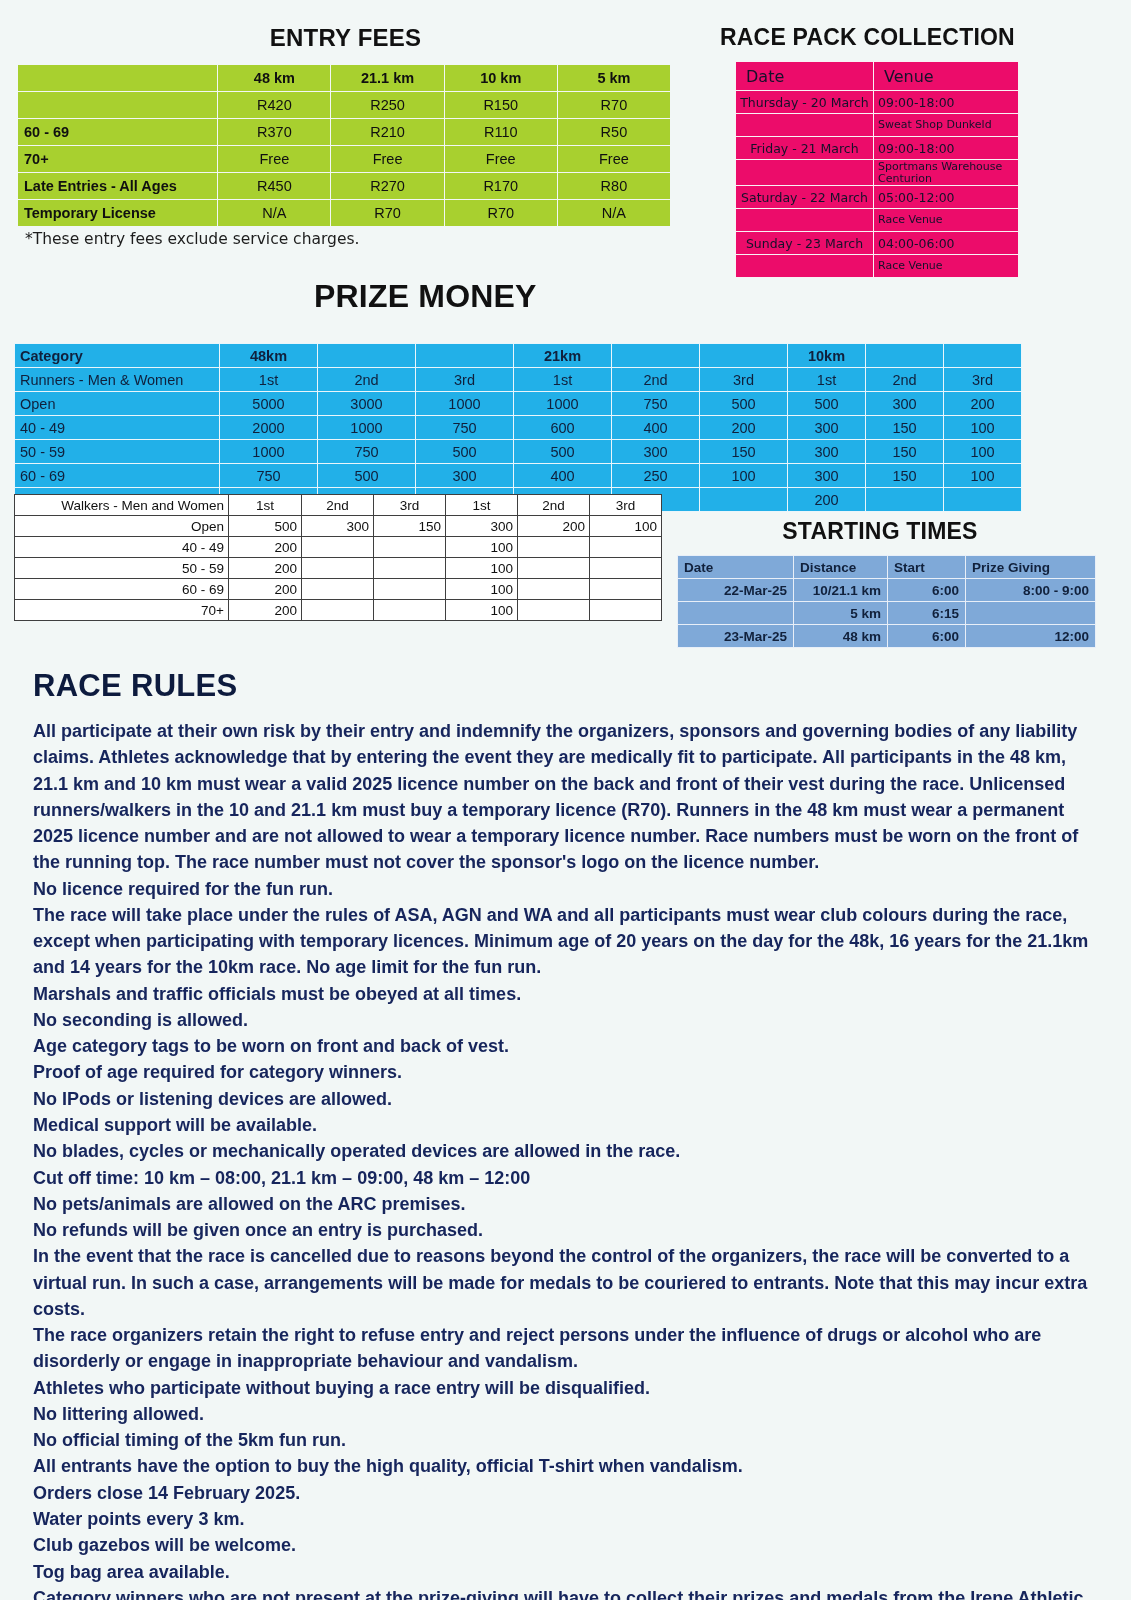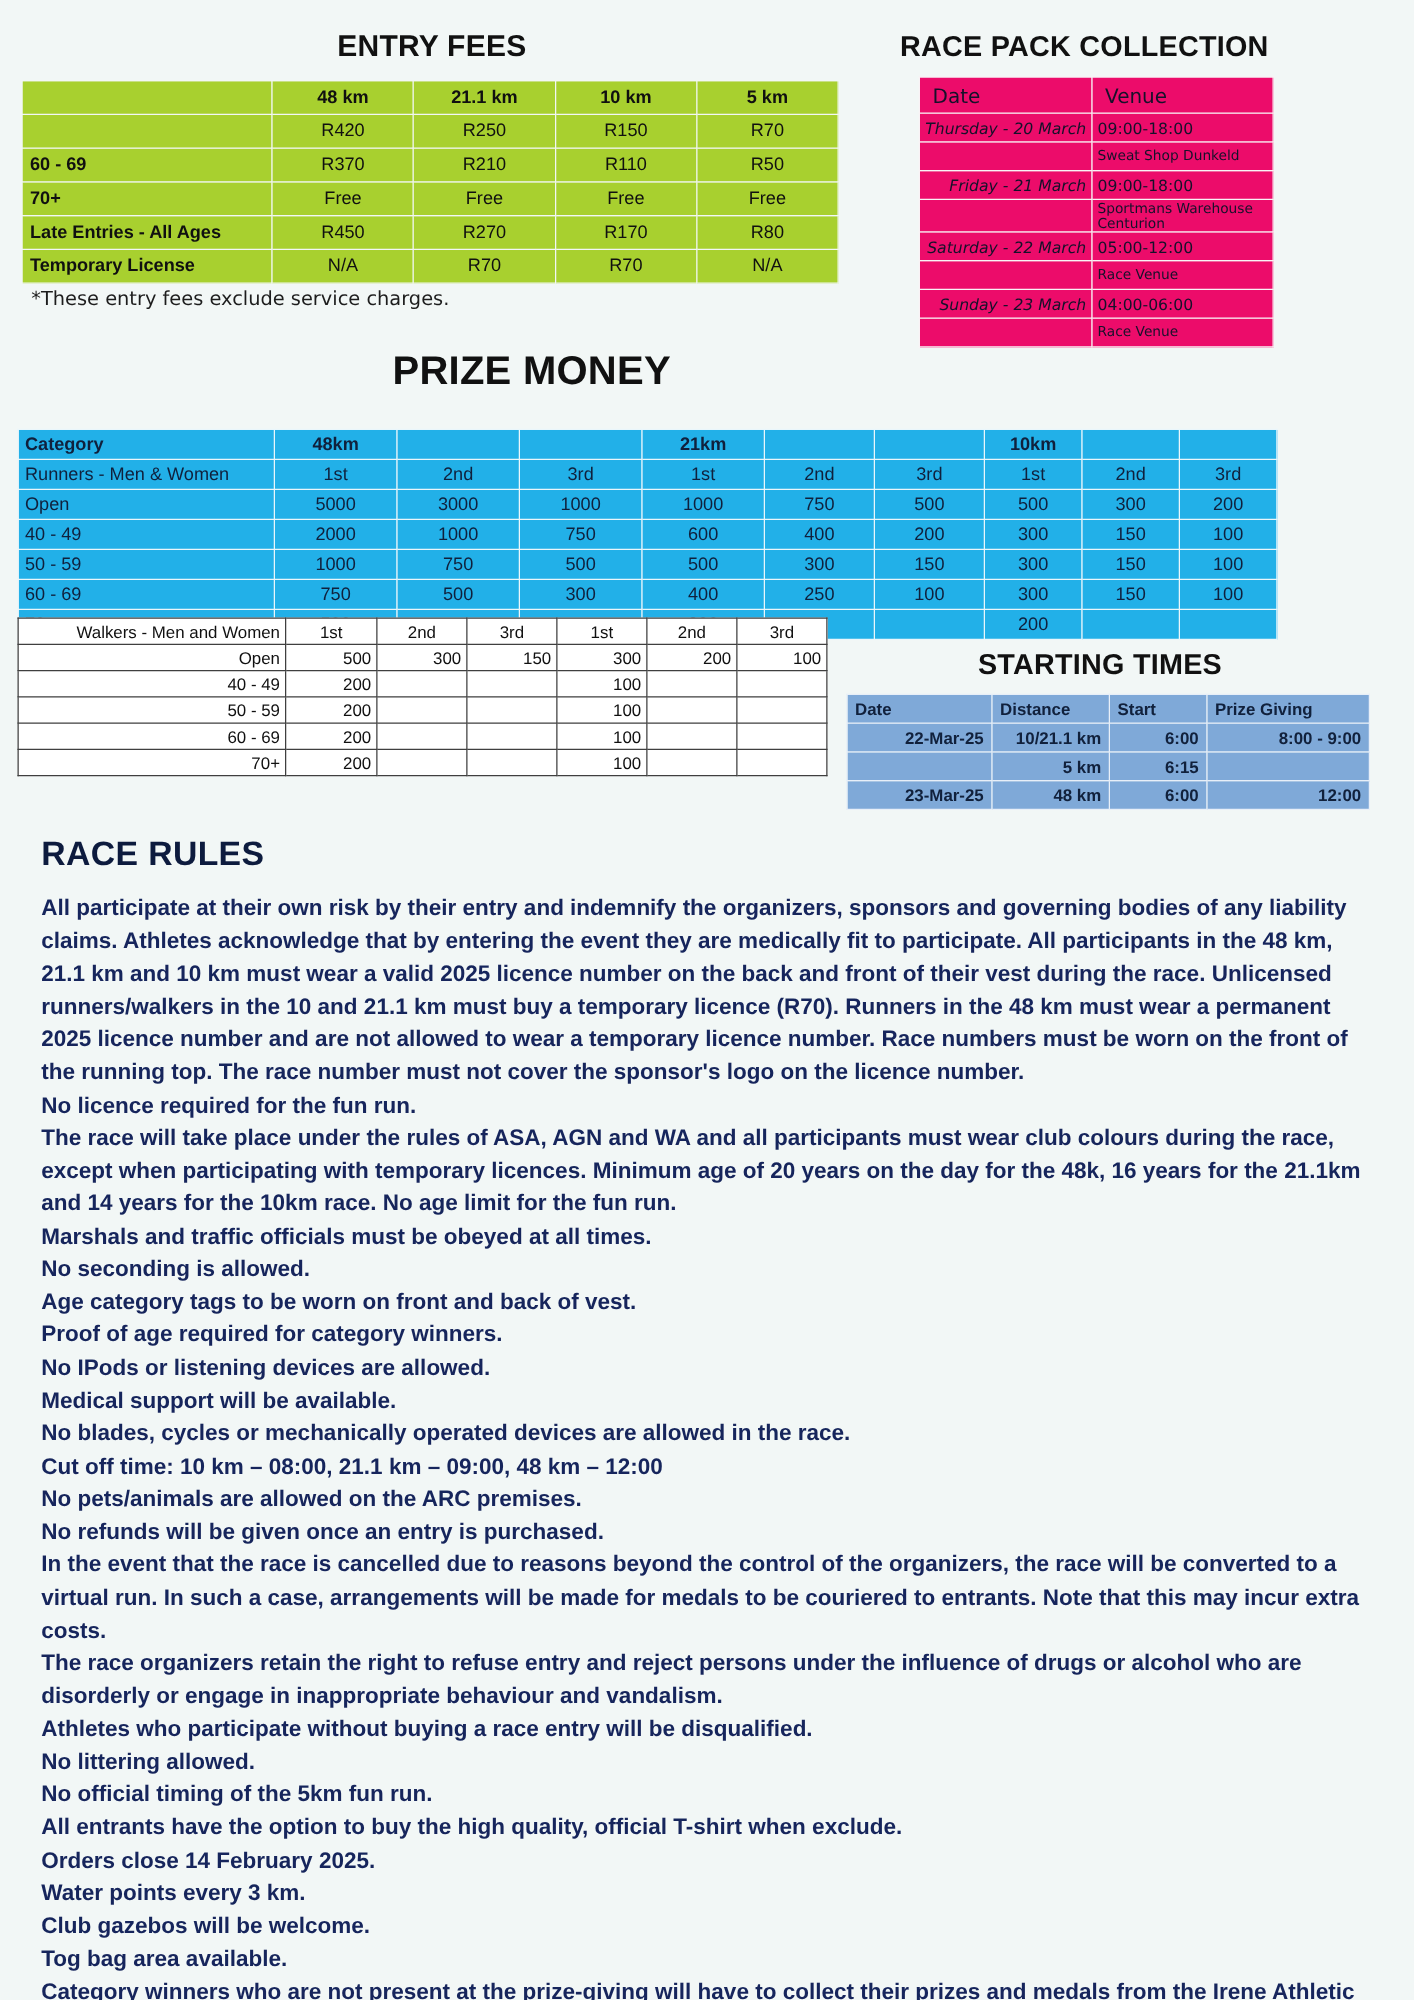--- a/index.html
+++ b/index.html
@@ -95,22 +95,21 @@
     padding: 1px 4px;
     font-family: "DejaVu Sans", sans-serif;
     vertical-align: middle;
   }
   table.pack td.hdr {
     font-size: 16px;
     height: 26px;
     padding-left: 10px;
   }
   table.pack td.datecell {
-    text-align: right;
-    font-style: italic;
+    text-align: center;
   }
   table.pack td.small {
     font-size: 11px;
     line-height: 1.05;
   }
 
   
   #prize-money-section {
     position: absolute;
     left: 14px;
@@ -209,21 +208,21 @@
   }
 
   
   #race-rules-section {
     position: absolute;
     left: 33px;
     top: 668px;
     width: 1060px;
   }
   #race-rules-title {
-    font-size: 27px;
+    font-size: 31px;
     font-weight: bold;
     color: #0d1b3e;
     text-align: left;
     margin-bottom: 14px;
     letter-spacing: 0.3px;
   }
   #race-rules-body {
     font-size: 18px;
     line-height: 1.46;
     font-weight: bold;
@@ -568,21 +567,21 @@
       <p>Medical support will be available.</p>
       <p>No blades, cycles or mechanically operated devices are allowed in the race.</p>
       <p>Cut off time: 10 km – 08:00, 21.1 km – 09:00, 48 km – 12:00</p>
       <p>No pets/animals are allowed on the ARC premises.</p>
       <p>No refunds will be given once an entry is purchased.</p>
       <p>In the event that the race is cancelled due to reasons beyond the control of the organizers, the race will be converted to a virtual run. In such a case, arrangements will be made for medals to be couriered to entrants. Note that this may incur extra costs.</p>
       <p>The race organizers retain the right to refuse entry and reject persons under the influence of drugs or alcohol who are disorderly or engage in inappropriate behaviour and vandalism.</p>
       <p>Athletes who participate without buying a race entry will be disqualified.</p>
       <p>No littering allowed.</p>
       <p>No official timing of the 5km fun run.</p>
-      <p>All entrants have the option to buy the high quality, official T-shirt when exclude.</p>
+      <p>All entrants have the option to buy the high quality, official T-shirt when vandalism.</p>
       <p>Orders close 14 February 2025.</p>
       <p>Water points every 3 km.</p>
       <p>Club gazebos will be welcome.</p>
       <p> Tog bag area available.</p>
       <p>Category winners who are not present at the prize-giving will have to collect their prizes and medals from the Irene Athletic Club.</p>
       <p>Ideal seeding opportunity. Qualifying time is 5 hours 49 minutes, the same as for 50km, but with 2km less to run.</p>
       <p>Mat to mat timing.</p>
     </div>
 </section>
 

